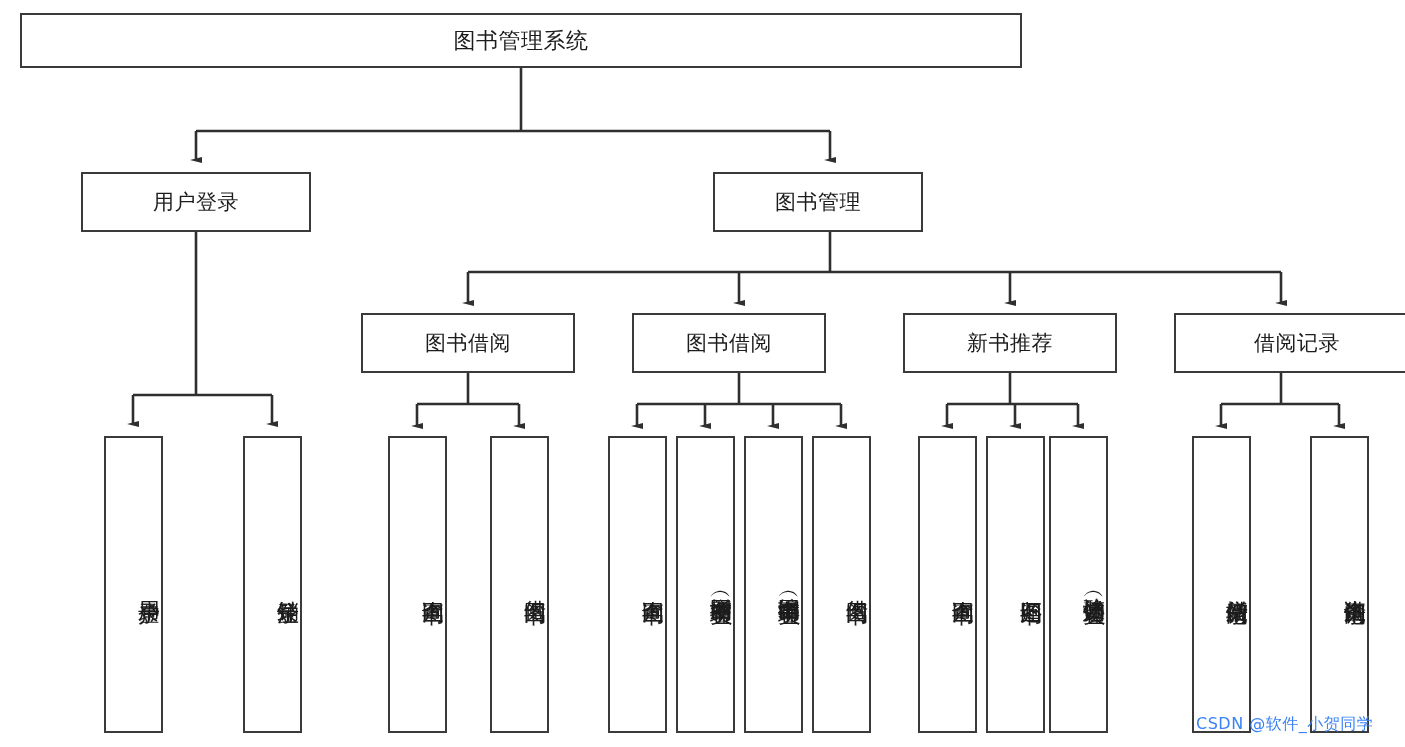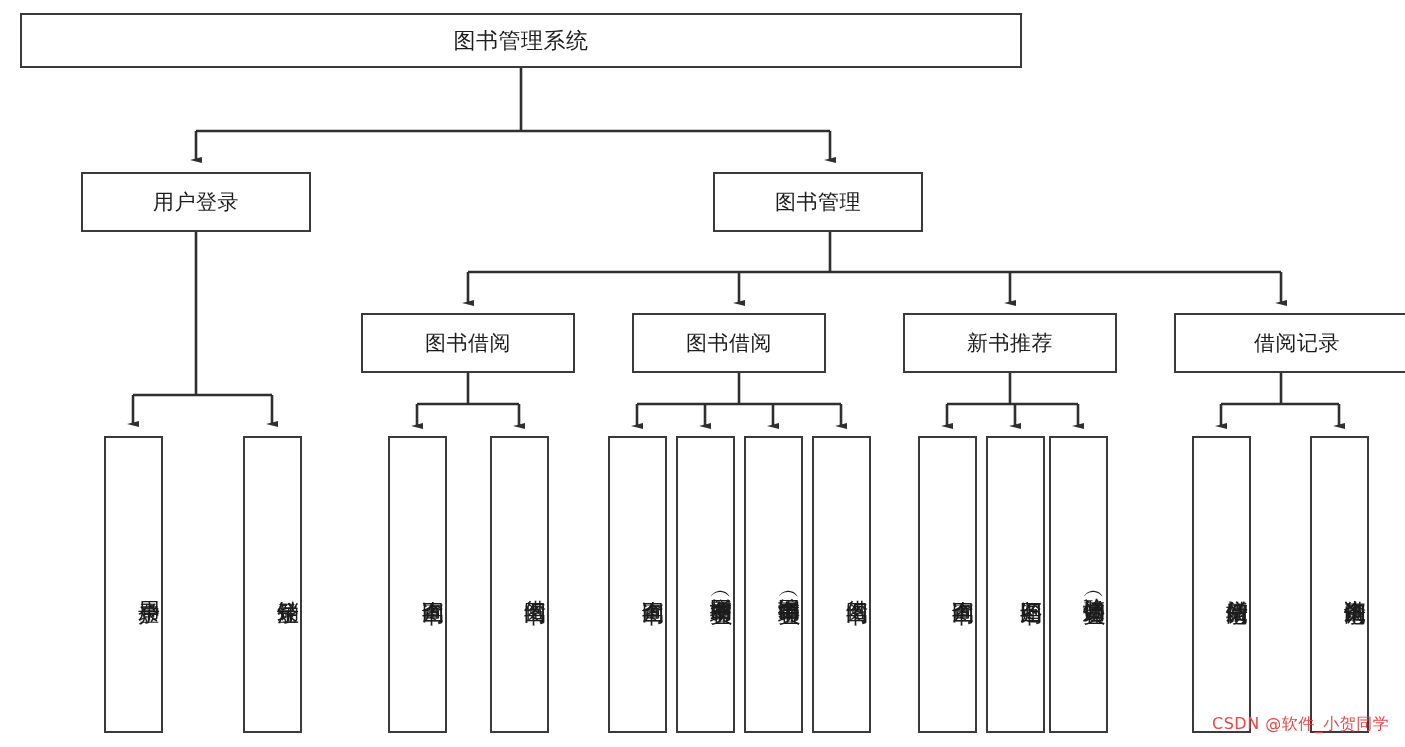--- a/index.html
+++ b/index.html
@@ -58,25 +58,24 @@
   }
   .node.vert > .vtext {
     writing-mode: vertical-rl;
     text-orientation: upright;
     display: block;
     max-height: 100%;
   }
   .watermark {
     position: absolute;
     font-size: 16px;
-    color: #ef4444;
+    color: #3b82f6;
     letter-spacing: 0.5px;
     white-space: nowrap;
     z-index: 3;
-    margin-left: 16px;
   }
 </style>
 </head>
 <body>
 
 <div id="canvas">
 
   <svg id="edges" viewBox="0 0 1405 747" xmlns="http://www.w3.org/2000/svg">
     <defs>
       <marker id="arrow" markerWidth="10" markerHeight="12" refX="3" refY="6" orient="auto" markerUnits="userSpaceOnUse">

